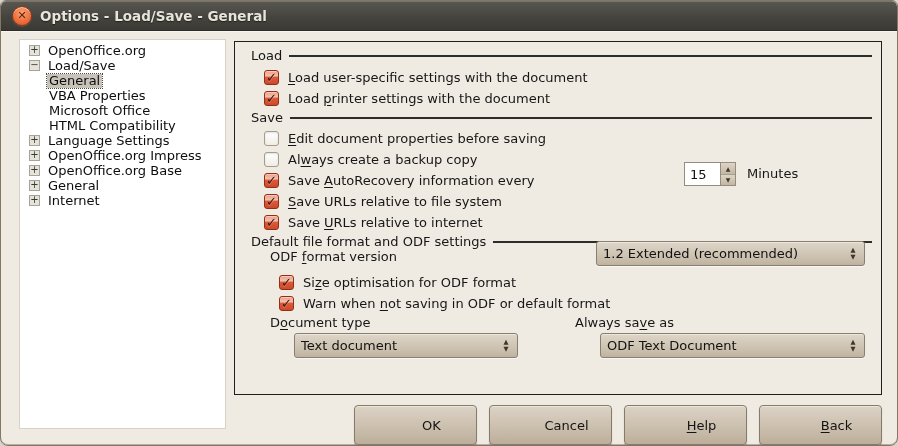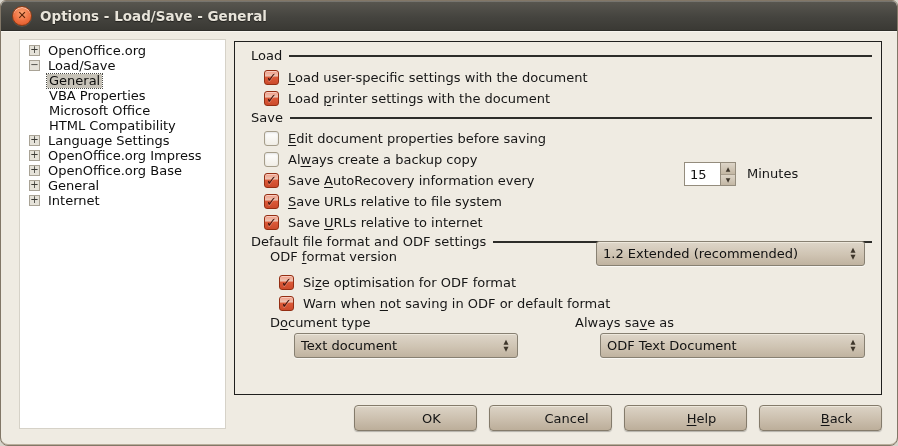--- a/index.html
+++ b/index.html
@@ -84,21 +84,21 @@
   }
   .spin-btns { width:15px; display:flex; flex-direction:column; border:1px solid #948c7d; border-left:none; }
   .spin-btns .sb {
     flex:1; background:linear-gradient(#ddd5c8,#c3b7a4); display:flex; align-items:center; justify-content:center;
     font-size:6px; color:#3e362b; cursor:pointer;
   }
   .spin-btns .sb:first-child { border-bottom:1px solid #a79d8c; }
   
   .btnrow { position:absolute; right:15px; top:404px; display:flex; gap:12px; }
   .btn {
-    width:123px; height:26px; border:1px solid #847b6b; border-radius:4px;
+    width:123px; height:40px; border:1px solid #847b6b; border-radius:4px;
     background:linear-gradient(#dcd3c6,#cdc1b0 50%,#bcae9a);
     box-shadow: inset 0 1px #ede7db, 0 1px 1px rgba(0,0,0,.25);
     font-size:13px; color:#141414; display:flex; align-items:center; justify-content:center;
     cursor:pointer; white-space:nowrap;padding-left:32px;
   }
 </style>
 </head>
 <body>
 
 <div class="window">

